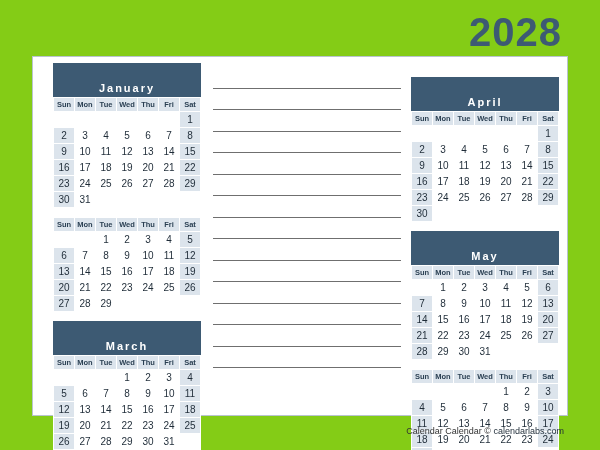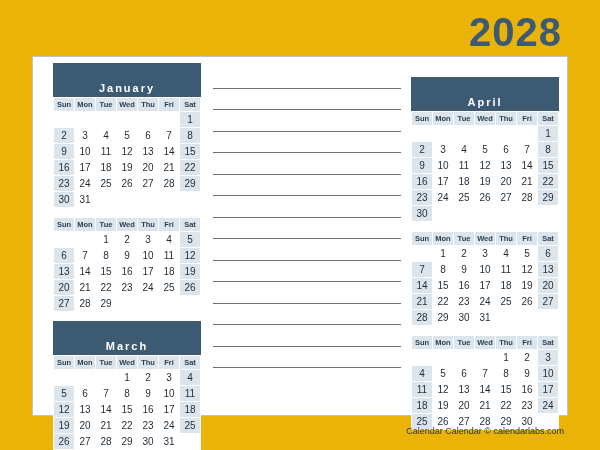--- a/index.html
+++ b/index.html
@@ -5,21 +5,21 @@
   * { box-sizing: border-box; }
   html, body {
     margin: 0; padding: 0;
     width: 600px; height: 450px;
     background: #ffffff;
     font-family: "Liberation Serif", serif;
   }
   #page {
     position: relative;
     width: 600px; height: 450px;
-    background: #eab308;
+    background: #84cc16;
     overflow: hidden;
   }
   
   .year {
     position: absolute;
     top: 12px;
     right: 38px;
     font-family: "Liberation Sans", sans-serif;
     font-size: 40px;
     font-weight: bold;
@@ -406,20 +406,21 @@
                 <td class="empty"></td>
                 <td class="empty"></td>
                 <td class="empty"></td>
                 <td class="empty"></td>
                 <td class="empty"></td>
               </tr>
             </tbody>
           </table>
         </div>
         <div class="month">
+          <div class="month-title">May</div>
           <table class="cal">
             <thead>
               <tr>
                 <th>Sun</th>
                 <th>Mon</th>
                 <th>Tue</th>
                 <th>Wed</th>
                 <th>Thu</th>
                 <th>Fri</th>
                 <th>Sat</th>

